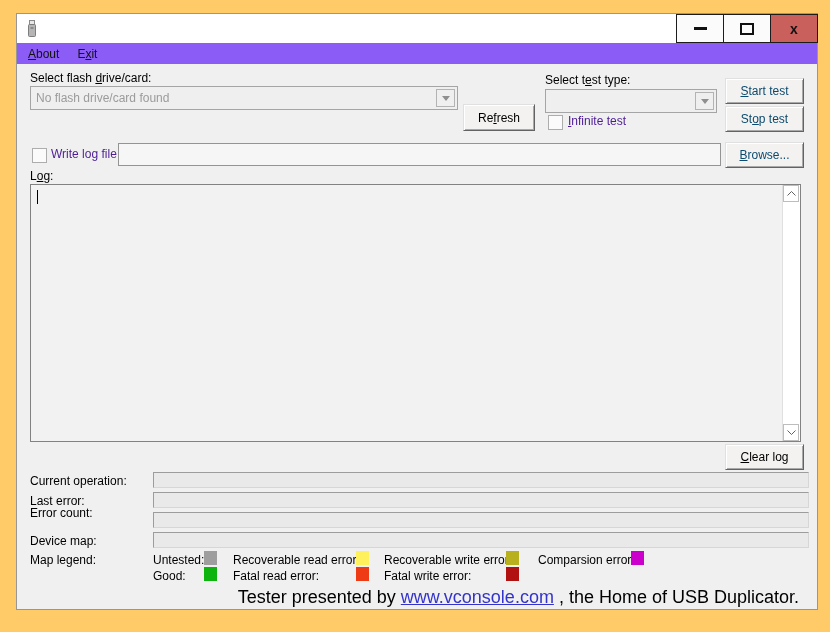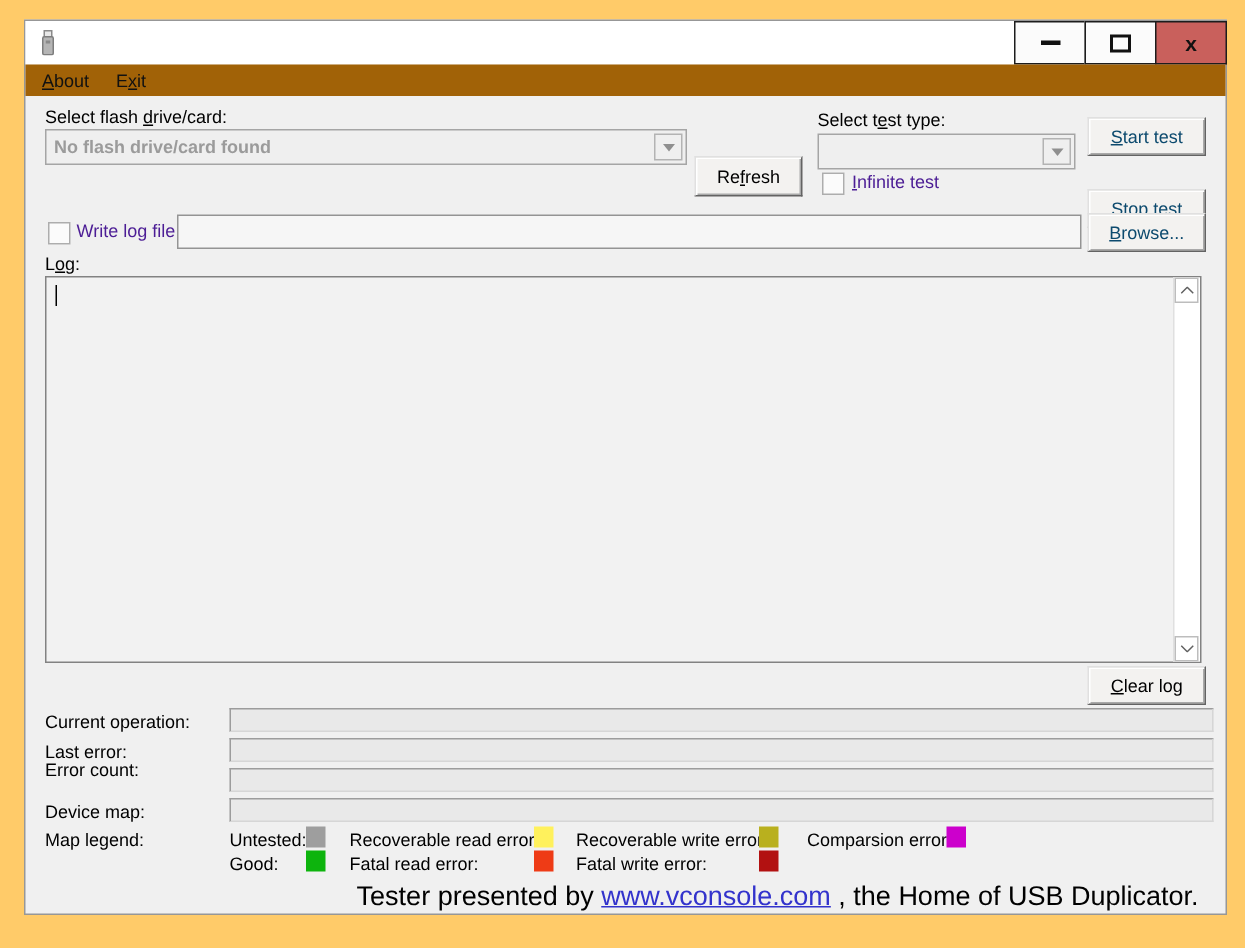--- a/index.html
+++ b/index.html
@@ -24,42 +24,42 @@
   .wbtn{
     width:46px;height:27px;background:#fbfbfb;border:1px solid #1c1c1c;margin-left:-1px;
     display:flex;align-items:center;justify-content:center;cursor:default;
   }
   .wbtn.close{background:#c9605c;}
   .glyph-min{width:13px;height:3px;background:#111;}
   .glyph-max{width:10px;height:8px;border:2px solid #111;background:transparent;}
   .glyph-close{font-size:14px;font-weight:bold;color:#111;line-height:1;}
   
   .menubar{
-    position:absolute;left:0;top:29px;width:100%;height:21px;background:#a16207;
+    position:absolute;left:0;top:29px;width:100%;height:21px;background:#8b5cf6;
     display:flex;align-items:center;font-size:12px;color:#111;
   }
   .menuitem{padding:2px 9px;}
   .menuitem:first-child{margin-left:2px;}
   .mn{text-decoration:underline;text-underline-offset:1px;}
   
   .lbl{position:absolute;font-size:12px;color:#000;white-space:nowrap;}
   .dis{color:#4c1d95;}
   .btn{
     position:absolute;background:#f3f2f0;
     border:1px solid;border-color:#e0e0e0 #636363 #636363 #e0e0e0;
     box-shadow:inset 1px 1px 0 #ffffff, inset -1px -1px 0 #a9a9a9;
     font-size:12px;color:#000;display:flex;align-items:center;justify-content:center;
     white-space:nowrap;cursor:default;
   }
   .btn.disabled{color:#0c4a6e;}
   .combo{
     position:absolute;background:#efefef;border:1px solid #a5a5a5;
     display:flex;align-items:center;
   }
-  .combo .val{flex:1;font-size:12px;color:#9b9b9b;padding-left:5px;white-space:nowrap;overflow:hidden;font-weight:bold;}
+  .combo .val{flex:1;font-size:12px;color:#9b9b9b;padding-left:5px;white-space:nowrap;overflow:hidden;}
   .combo .arrowbox{
     width:17px;height:16px;margin-right:2px;background:#efefef;
     border:1px solid #b3b3b3;display:flex;align-items:center;justify-content:center;
   }
   .tri-down{width:0;height:0;border-left:4px solid transparent;border-right:4px solid transparent;border-top:5px solid #8f8f8f;}
   .cbbox{
     position:absolute;width:13px;height:13px;background:#fbfbfb;border:1px solid #adadad;
   }
   .sunkinput{
     position:absolute;background:#f6f6f6;border:1px solid #949494;
@@ -136,21 +136,21 @@
     <span class="arrowbox">
         <span class="tri-down"></span>
       </span>
   </div>
   <div class="cbbox" style="left:531px;top:101px;"></div>
   <div class="lbl dis" style="left:551px;top:100px;"><span></span><span class="mn">I</span><span>nfinite test</span></div>
 
   <div class="btn disabled" style="left:708px;top:64px;width:77px;height:24px;">
       <span><span class="mn">S</span><span>tart test</span></span>
     </div>
-  <div class="btn disabled" style="left:708px;top:92px;width:77px;height:24px;margin-top:20px;">
+  <div class="btn disabled" style="left:708px;top:92px;width:77px;height:24px;">
       <span><span>St</span><span class="mn">o</span><span>p test</span></span>
     </div>
 
   <div class="cbbox" style="left:15px;top:134px;"></div>
   <div class="lbl dis" style="left:34px;top:133px;">Write log file</div>
   <input class="sunkinput" style="left: 101px; top: 129px; width: 603px; height: 23px;" value="">
   <div class="btn disabled" style="left:708px;top:128px;width:77px;height:24px;">
       <span><span class="mn">B</span><span>rowse...</span></span>
     </div>
 

